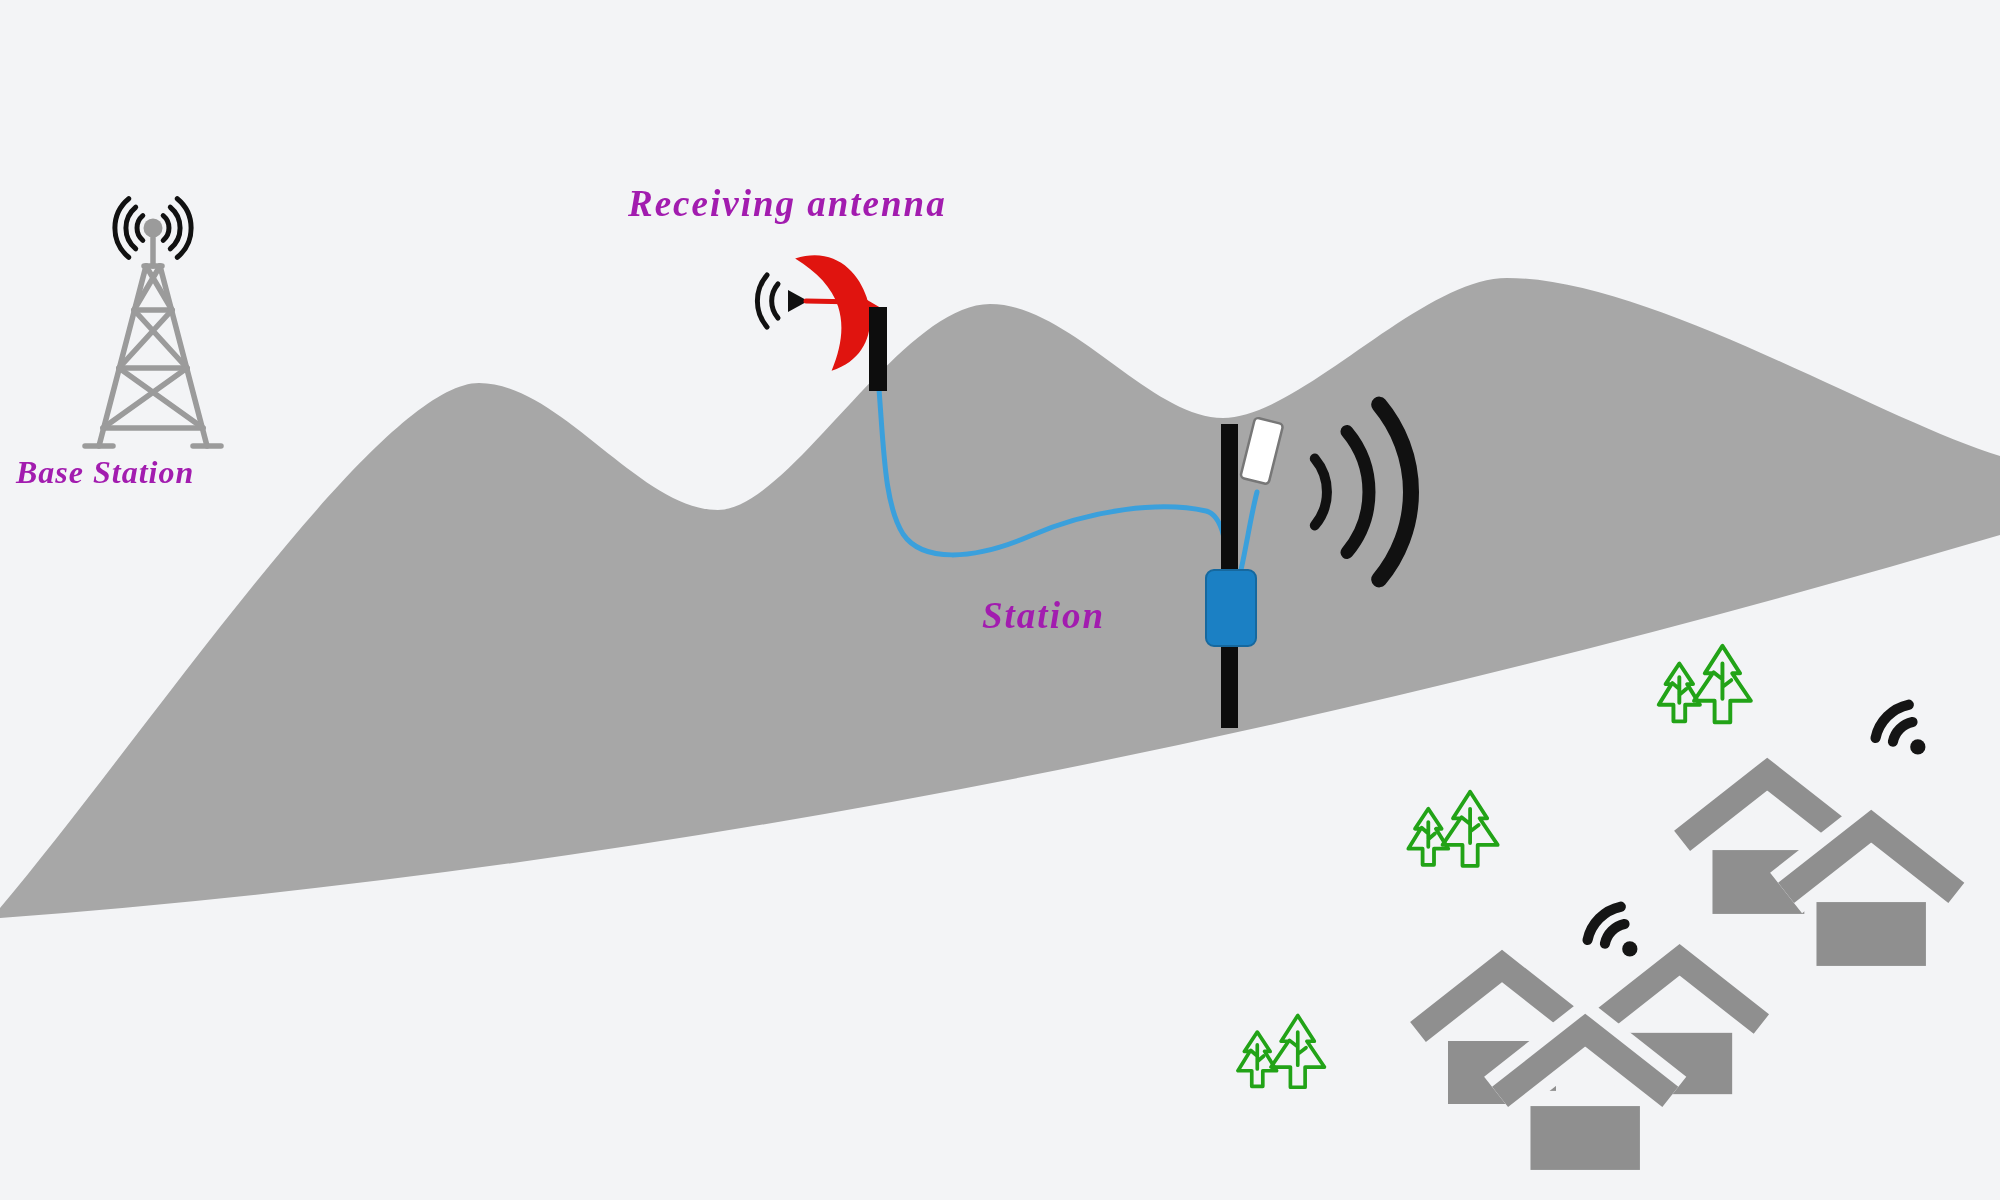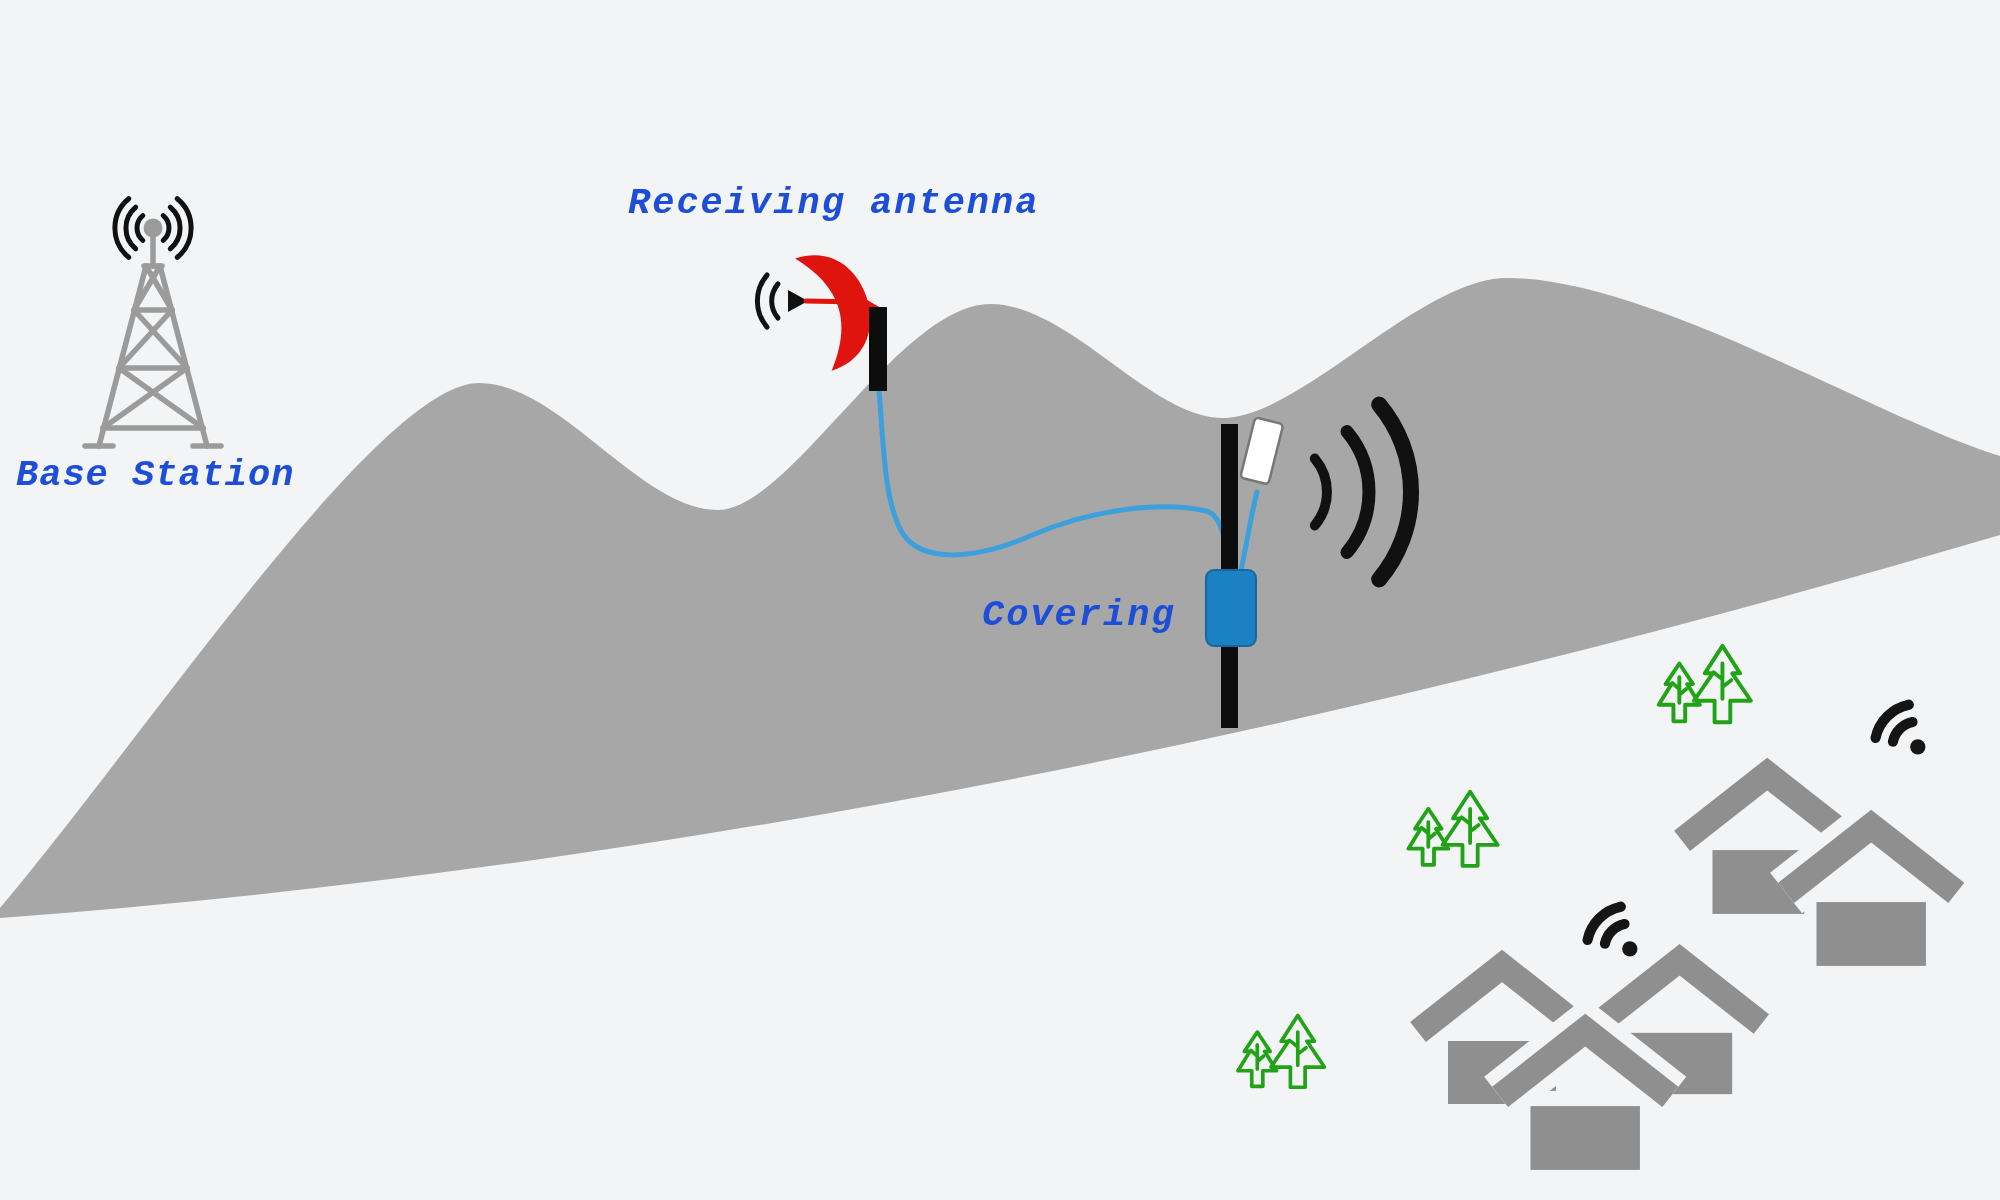--- a/index.html
+++ b/index.html
@@ -6,31 +6,31 @@
   .stage{
     position:relative;
     width:2000px;height:1200px;
     background:#f3f4f6;
     overflow:hidden;
     font-family:"DejaVu Sans", sans-serif;
   }
   .scene-svg{position:absolute;left:0;top:0;}
   .label{
     position:absolute;
-    font-family:Liberation Mono, monospace;
+    font-family:Liberation Serif, serif;
     font-weight:bold;
     font-style:italic;
-    color:#1d4ed8;
+    color:#a21caf;
     letter-spacing:2px;
     white-space:nowrap;
   }
   .lbl-receiving{left:628px;top:182px;font-size:37px;}
   .lbl-covering{left:1050px;top:338px;font-size:37px;}
   .lbl-repeater{left:982px;top:594px;font-size:37px;}
-  .lbl-base{left:16px;top:454px;font-size:37px;letter-spacing:1px;}
+  .lbl-base{left:16px;top:454px;font-size:32px;letter-spacing:1px;}
   .cable{fill:none;stroke-width:5;stroke-linecap:round;}
 </style>
 </head>
 <body>
 
 <div class="stage">
 
   <svg class="scene-svg" width="2000" height="1200" viewBox="0 0 2000 1200">
 
     <defs>
@@ -128,15 +128,15 @@
       <use href="#house" transform="translate(1592,954) scale(1.46)"></use>
       <use href="#house" transform="translate(1494,1024) scale(1.52)"></use>
     </g>
 
     <use href="#wifi" transform="translate(1928,686) scale(-1.27,1.27)"></use>
     <use href="#wifi" transform="translate(1640,888) scale(-1.27,1.27)"></use>
   </svg>
 
   <div class="label lbl-base">Base Station</div>
   <div class="label lbl-receiving">Receiving antenna</div>
-  <div class="label lbl-repeater">Covering</div>
+  <div class="label lbl-repeater">Station</div>
 
 </div>
 
 </body></html>

